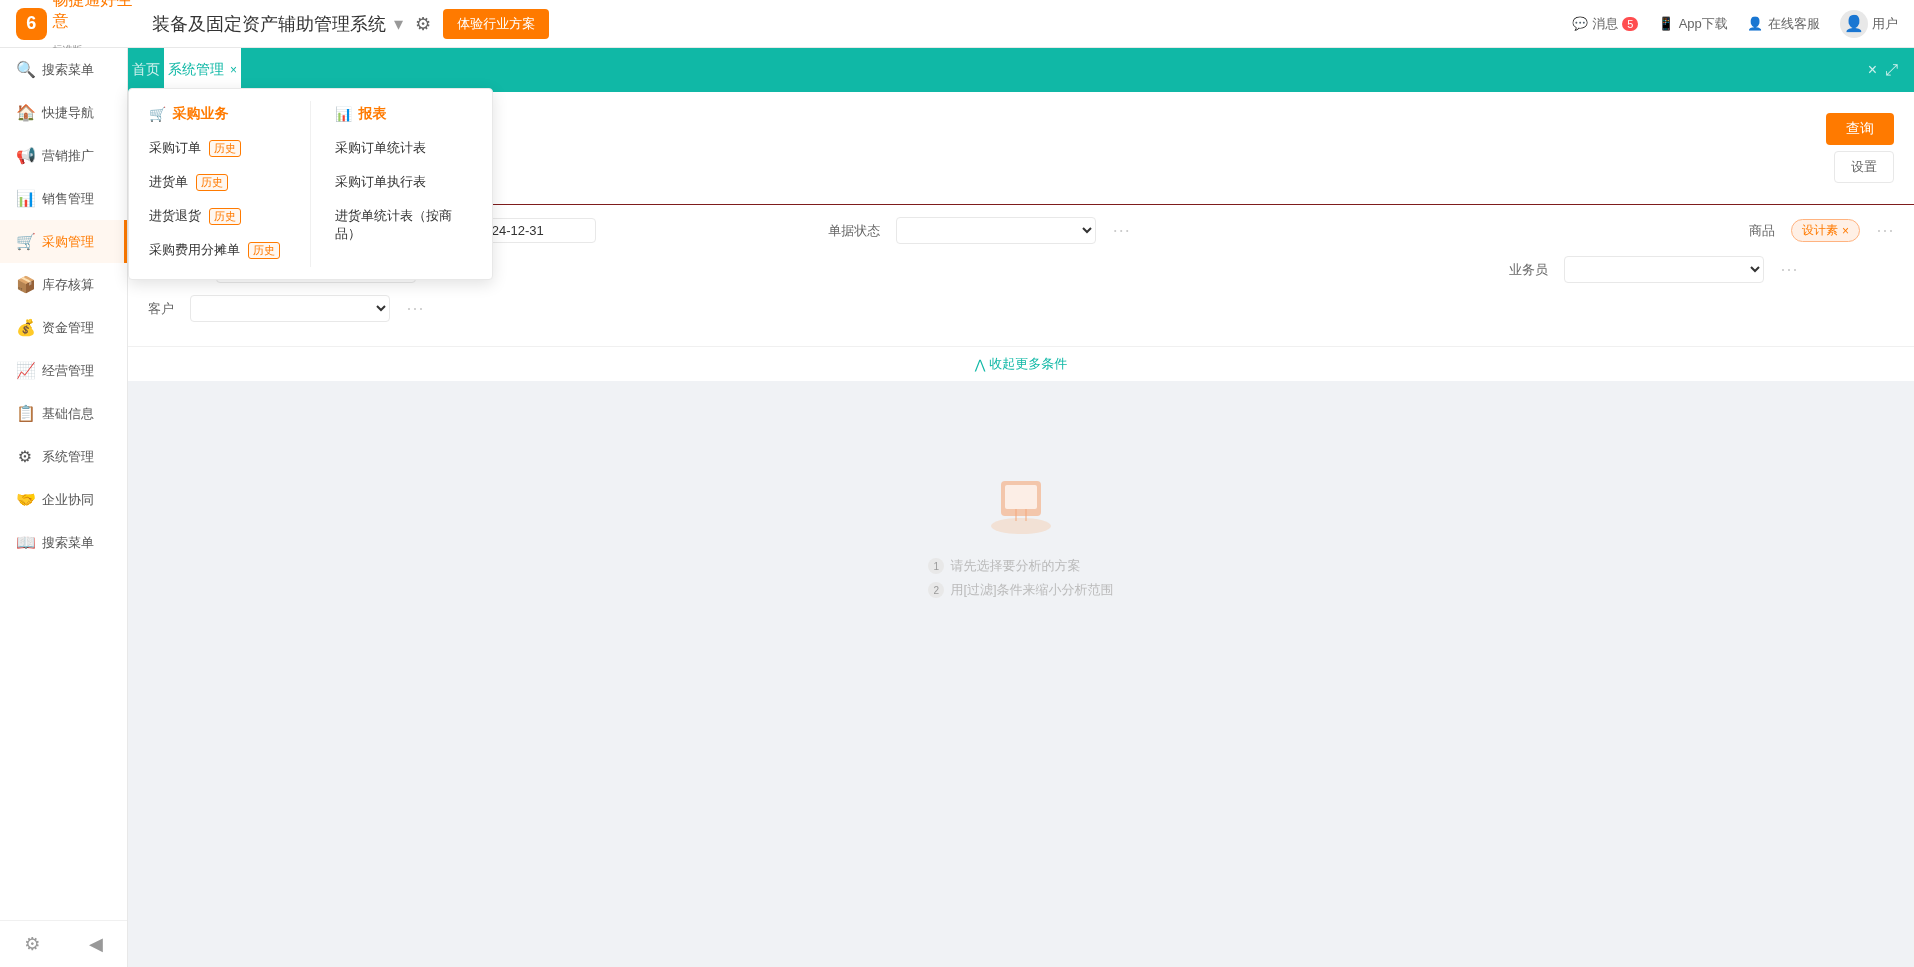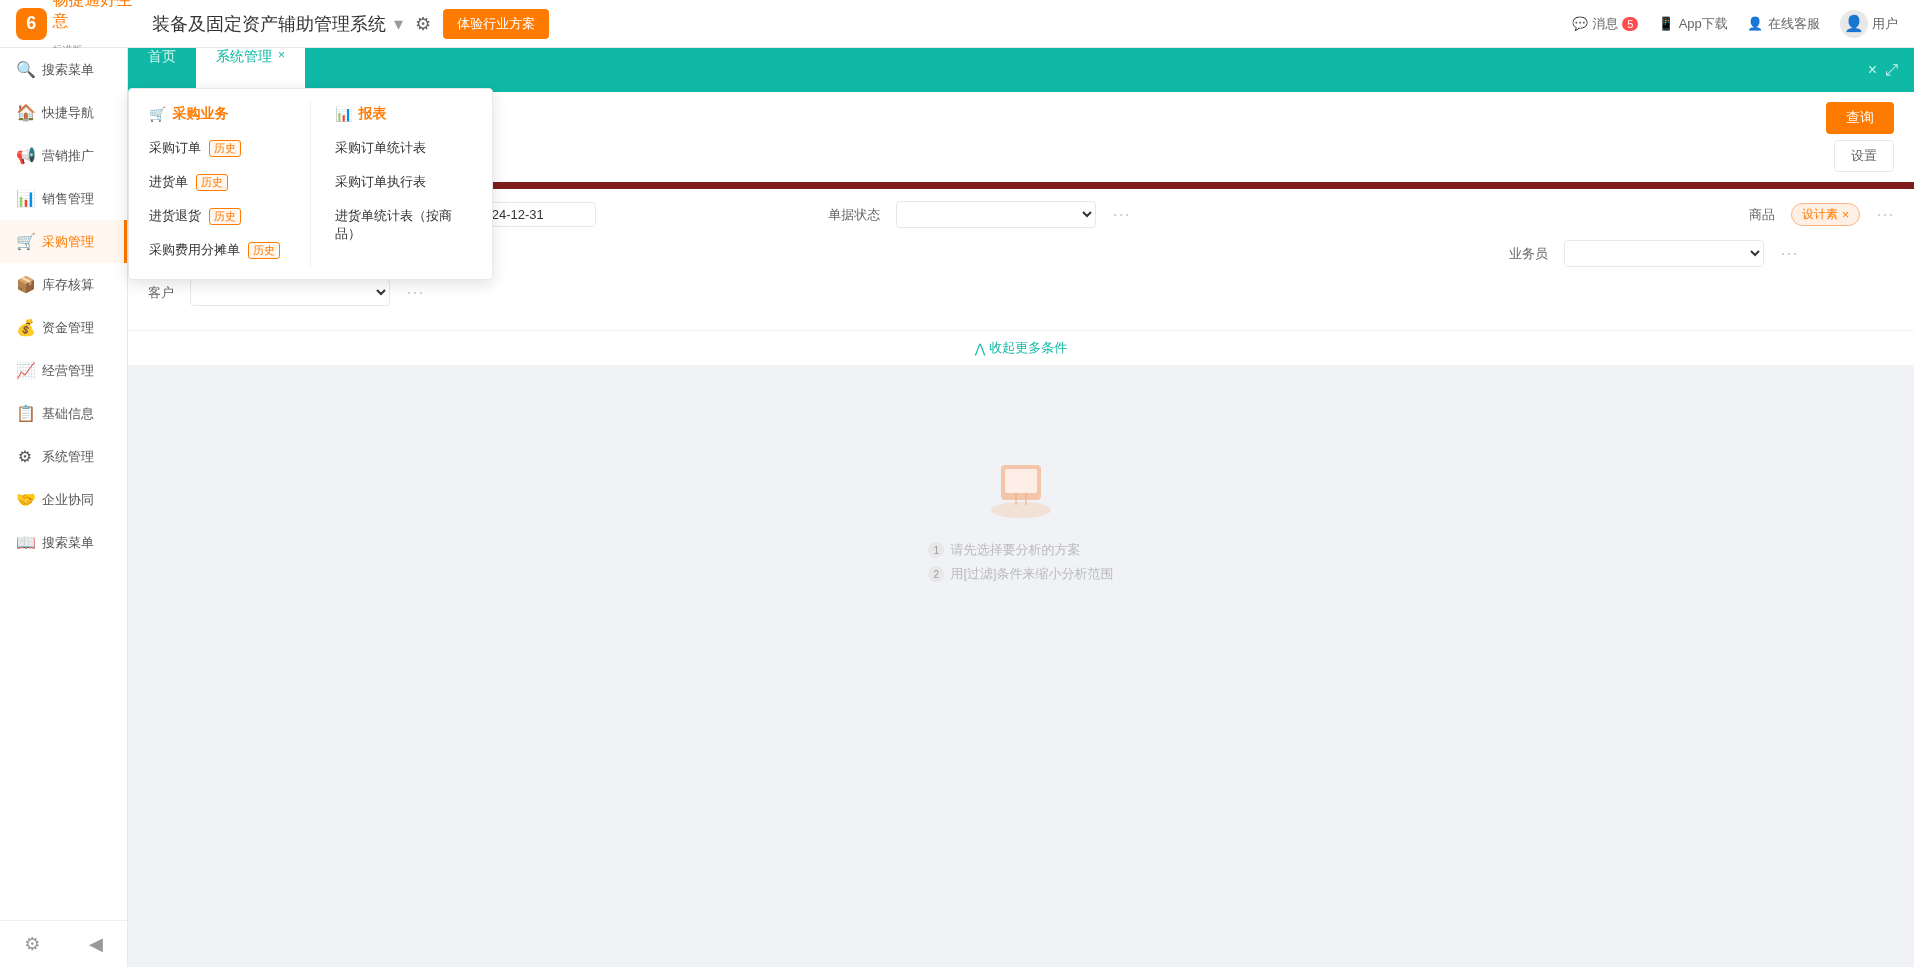--- a/index.html
+++ b/index.html
@@ -30,21 +30,21 @@
     .user-avatar { width: 28px; height: 28px; background: #e8e8e8; border-radius: 50%; display: flex; align-items: center; justify-content: center; color: #999; font-size: 16px; }
 
     
     .sidebar-item { display: flex; align-items: center; gap: 8px; padding: 12px 16px; cursor: pointer; color: #555; font-size: 13px; }
     .sidebar-item.active { background: #fff7f0; color: #ff7a00; border-right: 3px solid #ff7a00; }
     .sidebar-icon { font-size: 16px; width: 18px; text-align: center; }
     .sidebar-bottom { margin-top: auto; padding: 12px 0; border-top: 1px solid #f0f0f0; display: flex; justify-content: space-around; }
     .sidebar-bottom-btn { color: #999; cursor: pointer; font-size: 18px; }
 
     
-    .tab-item { display: flex; gap: 6px; padding: 0 20px; height: 44px; color: rgba(255,255,255,0.8); cursor: pointer; font-size: 14px; }
+    .tab-item { display: flex; align-items: center; gap: 6px; padding: 0 4px; height: 44px; color: rgba(255,255,255,0.8); cursor: pointer; font-size: 14px; }
     .tab-item.active { background: #fff; color: #10b8a6; }
     .tab-close { font-size: 12px; color: rgba(255,255,255,0.7); }
     .tab-item.active .tab-close { color: #10b8a6; }
     .tab-actions { margin-left: auto; display: flex; align-items: center; gap: 8px; padding-right: 16px; }
     .tab-action-btn { color: rgba(255,255,255,0.8); cursor: pointer; font-size: 16px; }
     .filter-row { display: flex; align-items: center; gap: 16px; margin-bottom: 12px; flex-wrap: wrap; }
     .filter-label { color: #666; font-size: 13px; white-space: nowrap; }
     .filter-tag { display: inline-flex; align-items: center; gap: 4px; background: #f5f5f5; border: 1px solid #e8e8e8; border-radius: 4px; padding: 3px 10px; font-size: 13px; color: #333; cursor: pointer; }
     .filter-tag.active { background: #fff7f0; border-color: #ff7a00; color: #ff7a00; }
     .filter-input { border: 1px solid #e8e8e8; border-radius: 4px; padding: 4px 10px; font-size: 13px; color: #333; outline: none; }
@@ -184,21 +184,21 @@
           <span class="tab-close">×</span>
         </div>
         <div class="tab-actions">
           <span class="tab-action-btn">×</span>
           <span class="tab-action-btn">⤢</span>
         </div>
       </div>
 
       <div class="page-content">
 
-        <div style="background:#fff; padding: 10px 20px; display:flex; align-items:center; gap:16px; border-bottom:7px solid #7f1d1d;">
+        <div style="background:#fff; padding: 21px 20px; display:flex; align-items:center; gap:16px; border-bottom:1px solid #7f1d1d;">
           <div style="flex:1; display:flex; align-items:center; gap:12px;">
             <span class="toolbar-btn">
               <span>❓</span>
               <span>帮助</span>
             </span>
             <span class="toolbar-btn">
               <span>🖨</span>
               <span>按模板打印</span>
               <span>▾</span>
             </span>

